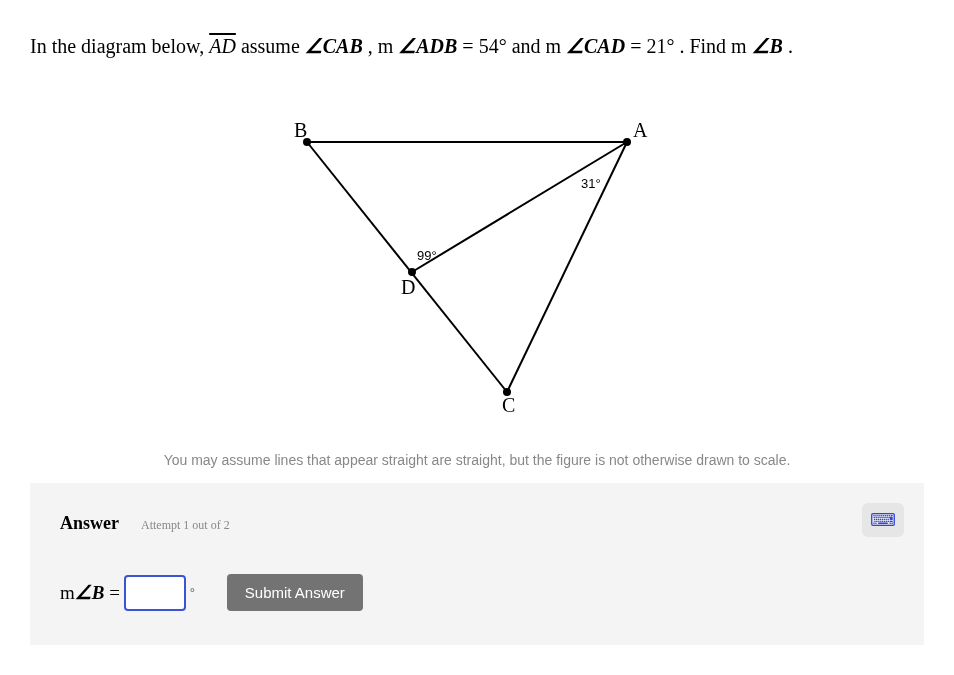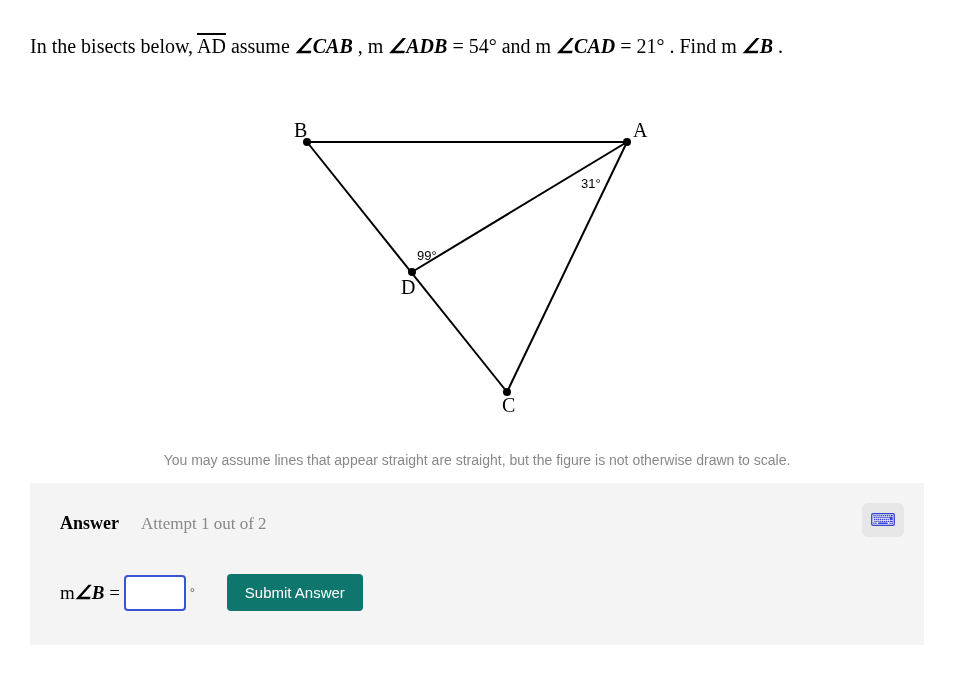--- a/index.html
+++ b/index.html
@@ -10,20 +10,21 @@
       width: 954px;
       color: #000;
     }
     .problem-text {
       font-size: 20px;
       line-height: 1.6;
       margin-bottom: 40px;
     }
     .overline {
       text-decoration: overline;
+      font-style: italic;
     }
     .math-var {
       font-style: italic;
       font-family: 'Times New Roman', serif;
       font-weight: bold;
     }
     .angle::before {
       content: "∠";
     }
     .deg::after { content: "°"; font-style: normal; }
@@ -53,21 +54,21 @@
       gap: 22px;
       margin-bottom: 40px;
     }
     .answer-label {
       font-weight: bold;
       font-size: 18px;
       font-family: Georgia, serif;
     }
     .attempt-text {
       color: #888;
-      font-size: 17px;
+      font-size: 12px;
       font-family: Georgia, serif;
     }
     .answer-input-row {
       display: flex;
       align-items: center;
       gap: 2px;
     }
     .answer-prefix {
       font-size: 19px;
       font-family: Georgia, serif;
@@ -83,21 +84,21 @@
       background: #fff;
     }
     .deg-suffix {
       font-size: 12px;
       vertical-align: super;
       margin-left: 2px;
       margin-right: 20px;
       color: #555;
     }
     .submit-btn {
-      background: #0f766e;
+      background: #737373;
       color: #fff;
       border: none;
       border-radius: 4px;
       padding: 10px 18px;
       font-size: 15px;
       cursor: pointer;
       font-family: Arial, sans-serif;
       margin-left: 10px;
     }
     .keyboard-btn {
@@ -114,21 +115,21 @@
       justify-content: center;
       cursor: pointer;
       color: #3344dd;
       font-size: 18px;
     }
   </style>
 </head>
 <body>
 
 <div class="problem-text">
-  <span>In the bisects below,  </span>
+  <span>In the diagram below,  </span>
   <span class="overline">AD</span>
   <span> assume </span>
   <span class="math-var angle">CAB</span>
   <span>,  m</span>
   <span class="math-var angle">ADB</span>
   <span> = 54</span><span class="deg"></span>
   <span> and m</span>
   <span class="math-var angle">CAD</span>
   <span> = 21</span><span class="deg"></span>
   <span>. Find m</span>

